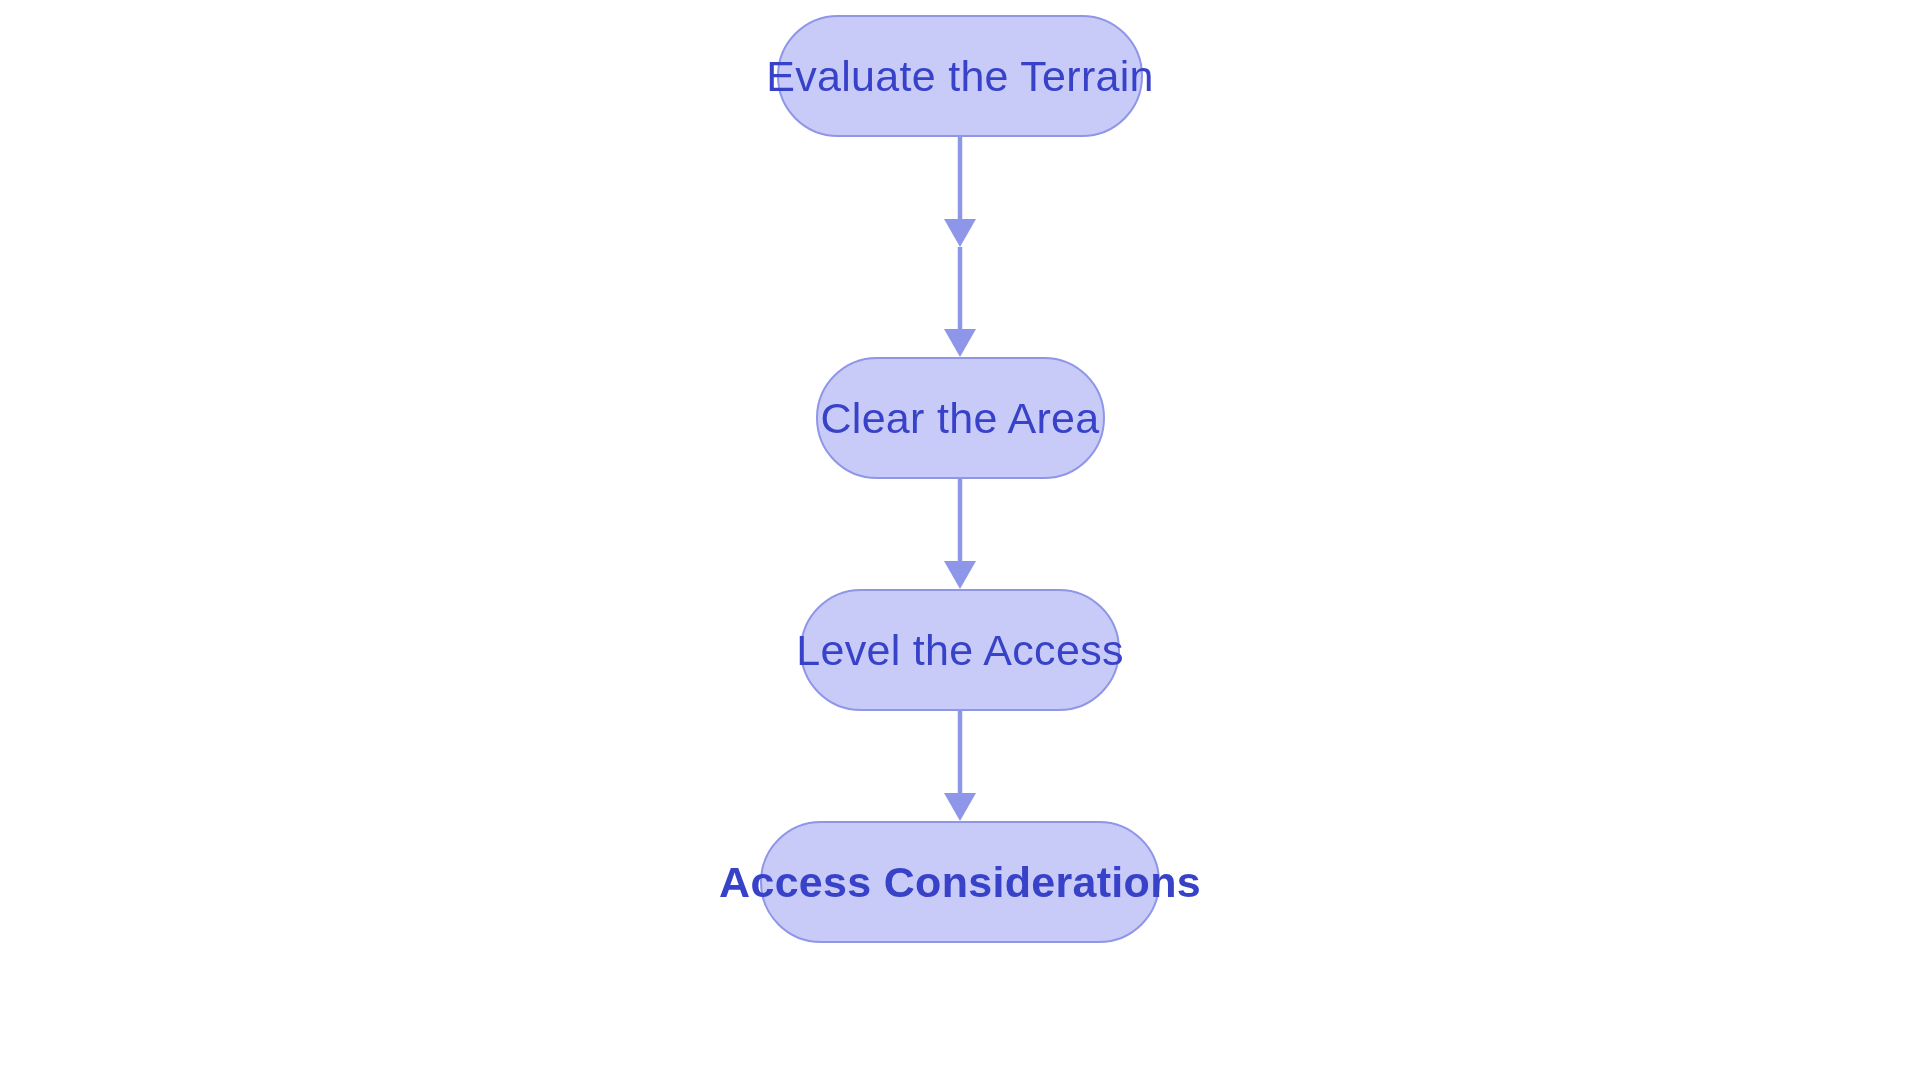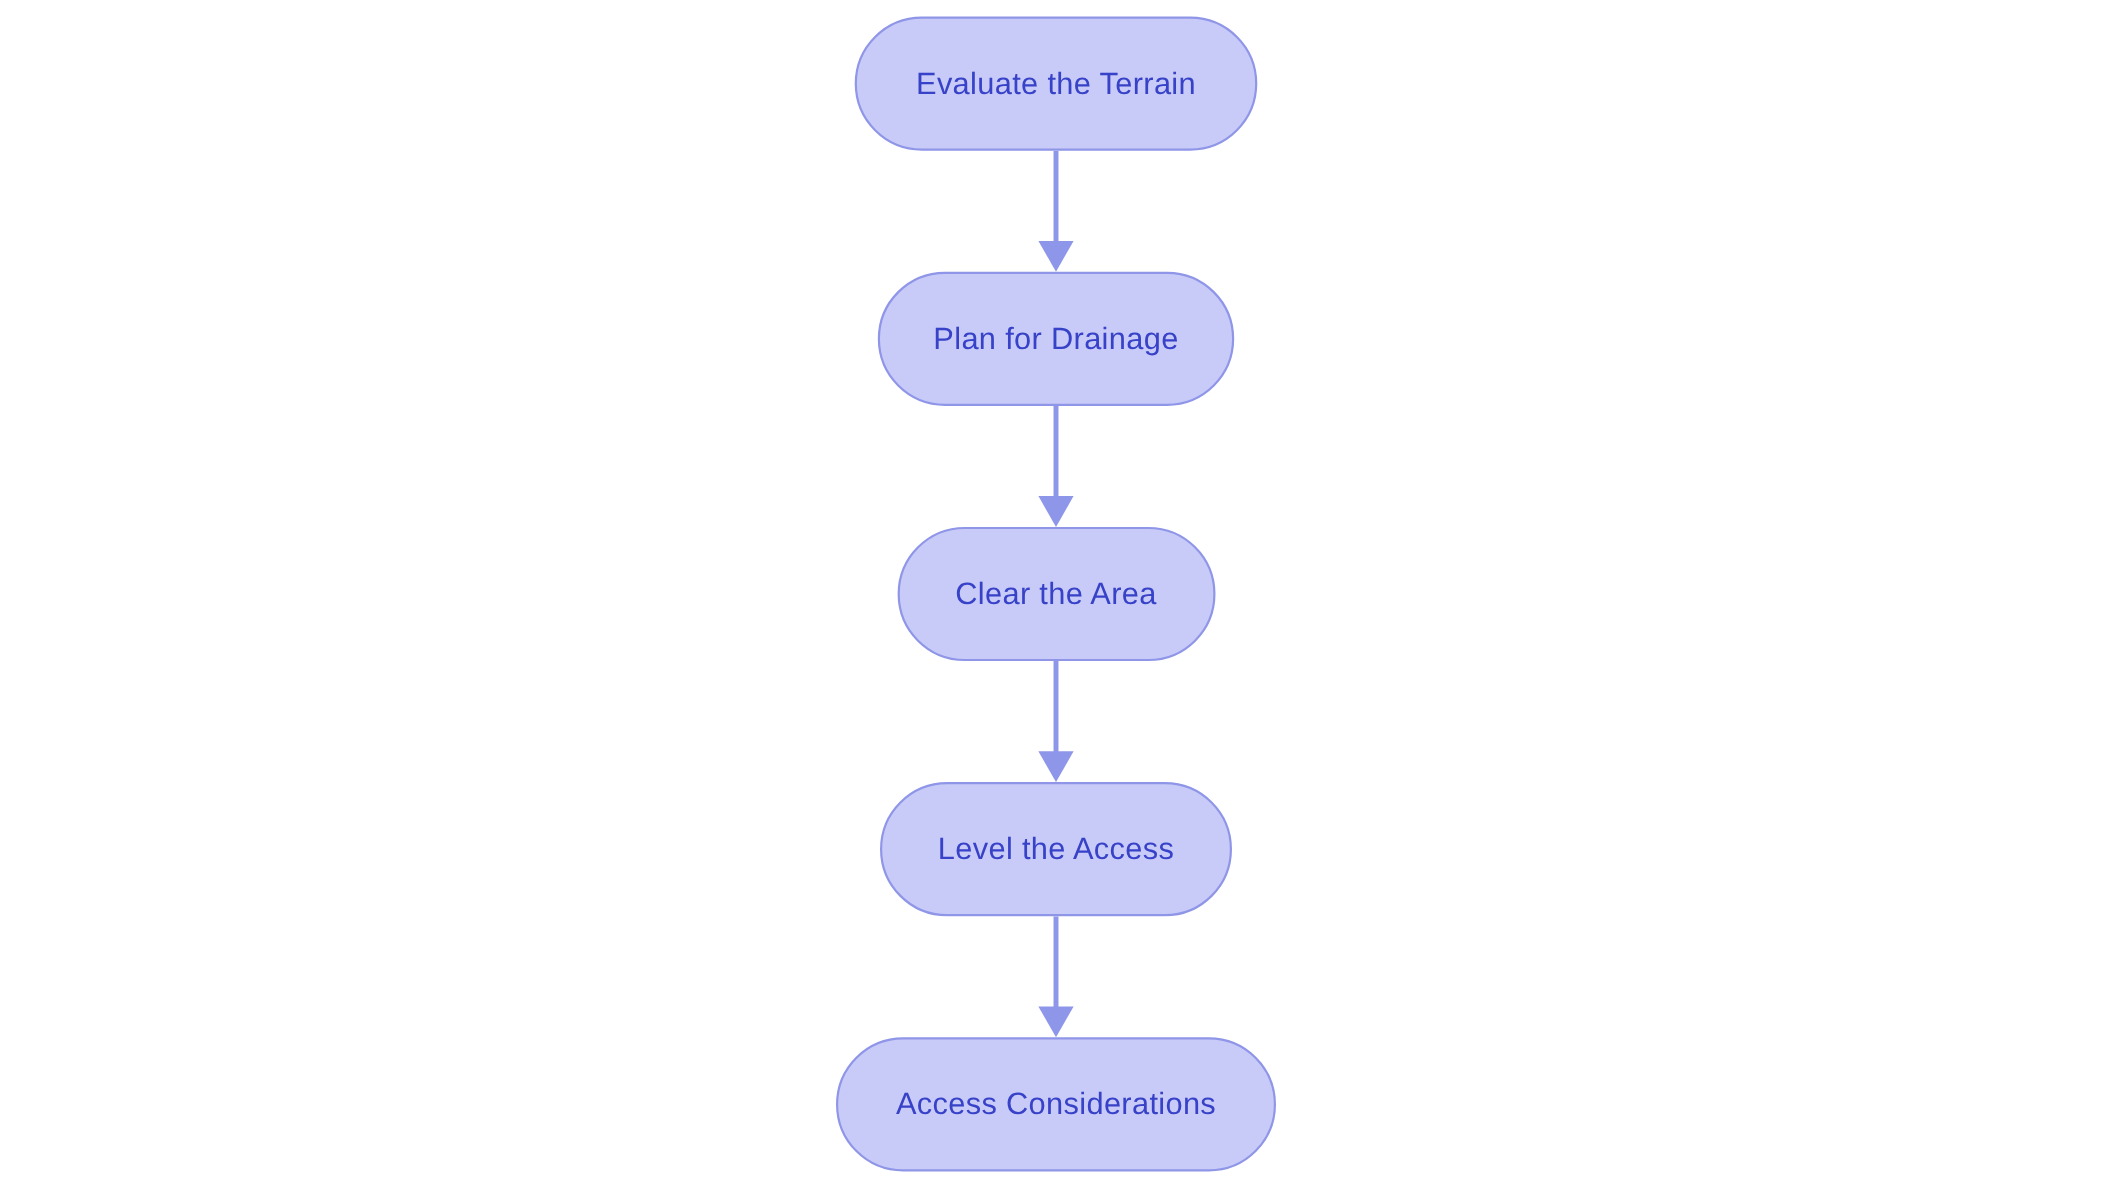--- a/index.html
+++ b/index.html
@@ -25,54 +25,51 @@
     align-items: center;
     padding-top: 15px;
     overflow: hidden;
   }
   .flow-node {
     height: 122px;
     border-radius: 61px;
     background: var(--node-fill);
     border: 2px solid var(--node-border);
     color: var(--node-text);
-    font-size: 28px;
+    font-size: 43px;
     letter-spacing: 0.3px;
     display: flex;
     align-items: center;
     justify-content: center;
     white-space: nowrap;
     flex: 0 0 auto;
   }
   .n1 { width: 366px; }
   .n2 { width: 324px; }
   .n3 { width: 289px; }
   .n4 { width: 320px; }
-  .n5 { width: 400px; }
+  .n5 { width: 400px; font-weight: bold; }
   .arrow-svg { display: block; flex: 0 0 auto; }
   .arrow-line { stroke: var(--arrow); stroke-width: 4.5; }
   .arrow-head { fill: var(--arrow); }
 </style>
 </head>
 <body>
 
 <div class="canvas">
 
   <div class="flow-node n1">
     <span>Evaluate the Terrain</span>
   </div>
 
   <svg class="arrow-svg" width="36" height="110" viewBox="0 0 36 110">
     <line class="arrow-line" x1="18" y1="0" x2="18" y2="84"></line>
     <polygon class="arrow-head" points="2,82 34,82 18,110"></polygon>
   </svg>
 
-  <div class="flow-node n2">
-    <span>Plan for Drainage</span>
-  </div>
 
   <svg class="arrow-svg" width="36" height="110" viewBox="0 0 36 110">
     <line class="arrow-line" x1="18" y1="0" x2="18" y2="84"></line>
     <polygon class="arrow-head" points="2,82 34,82 18,110"></polygon>
   </svg>
 
   <div class="flow-node n3">
     <span>Clear the Area</span>
   </div>
 

